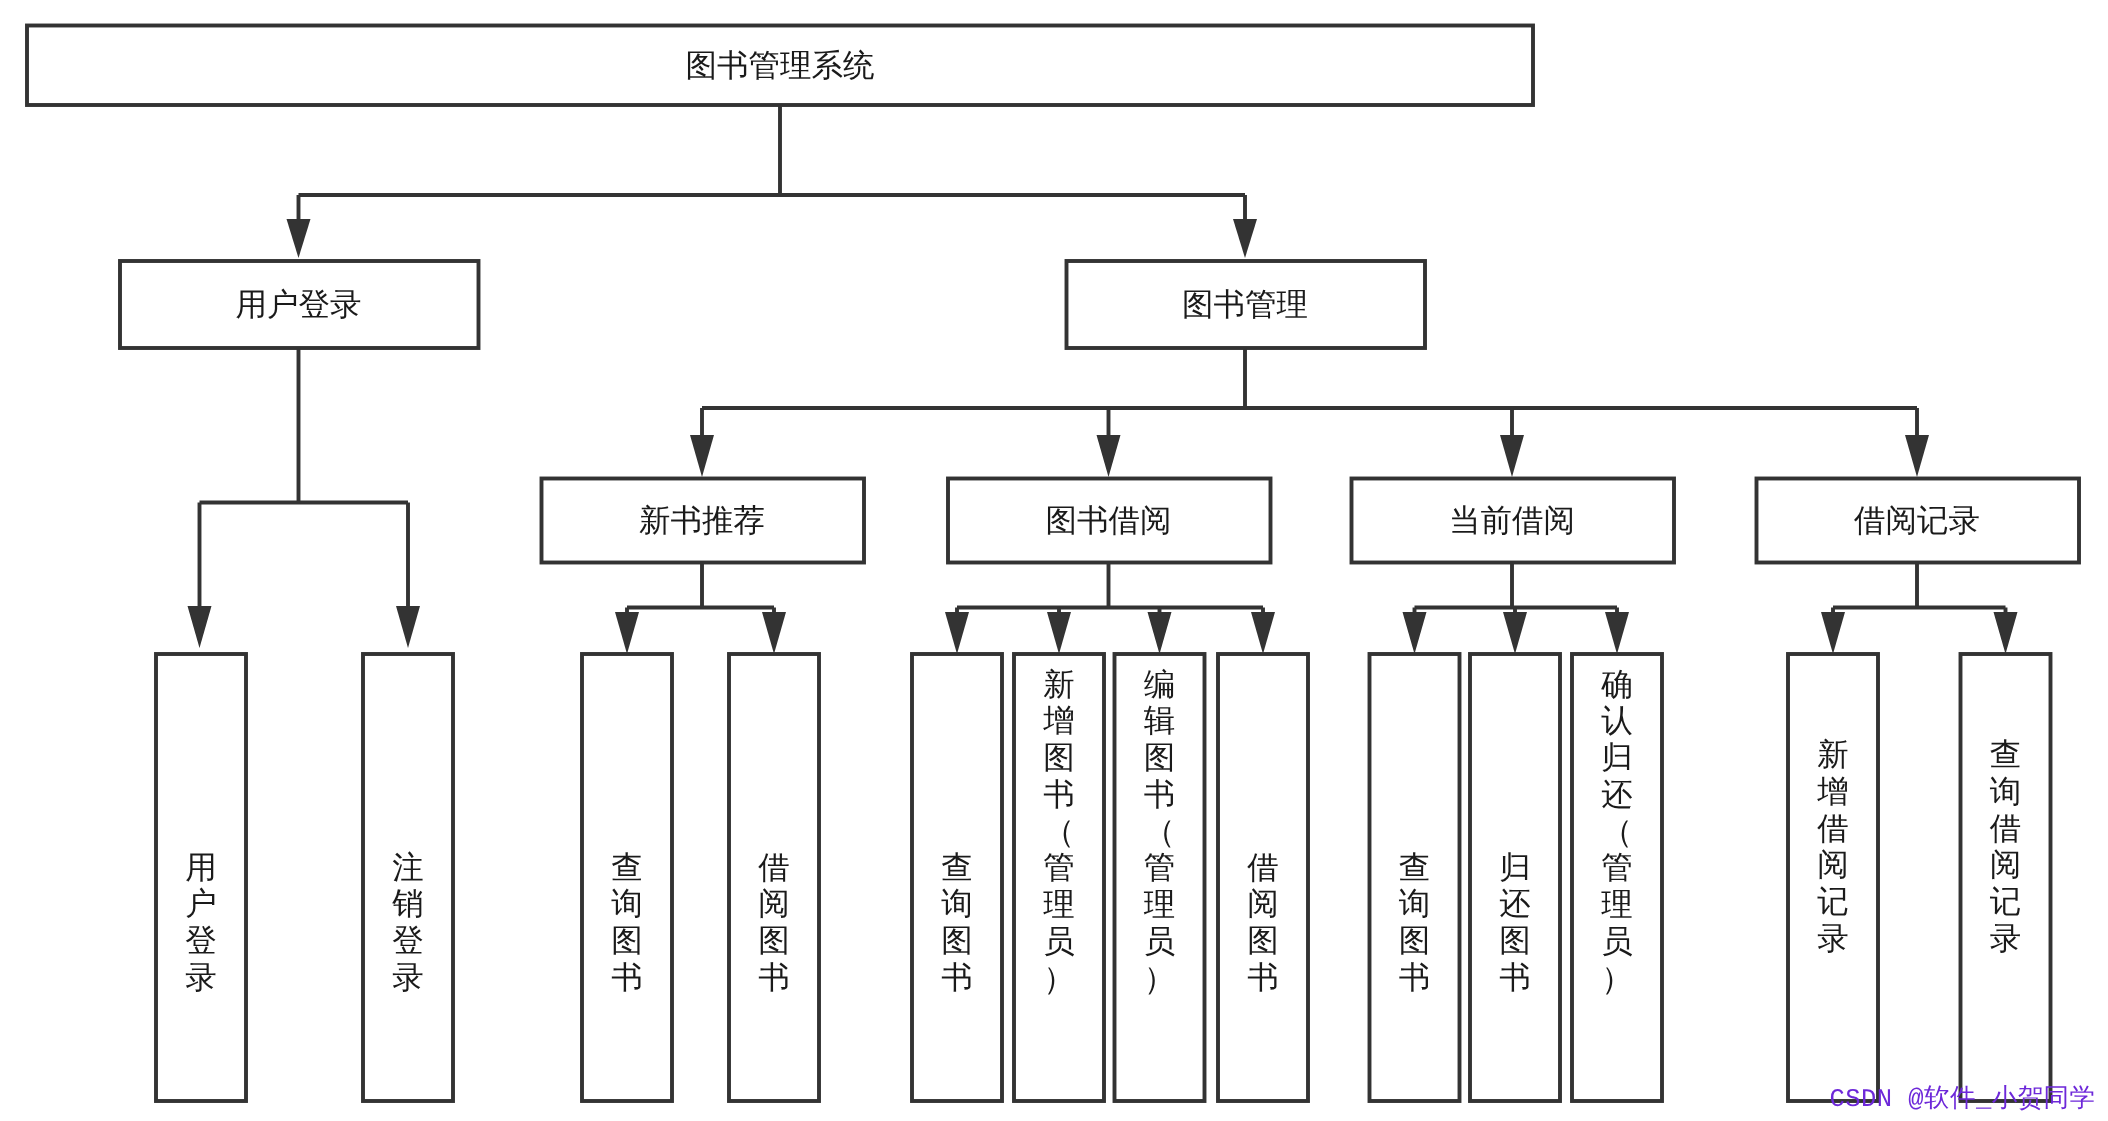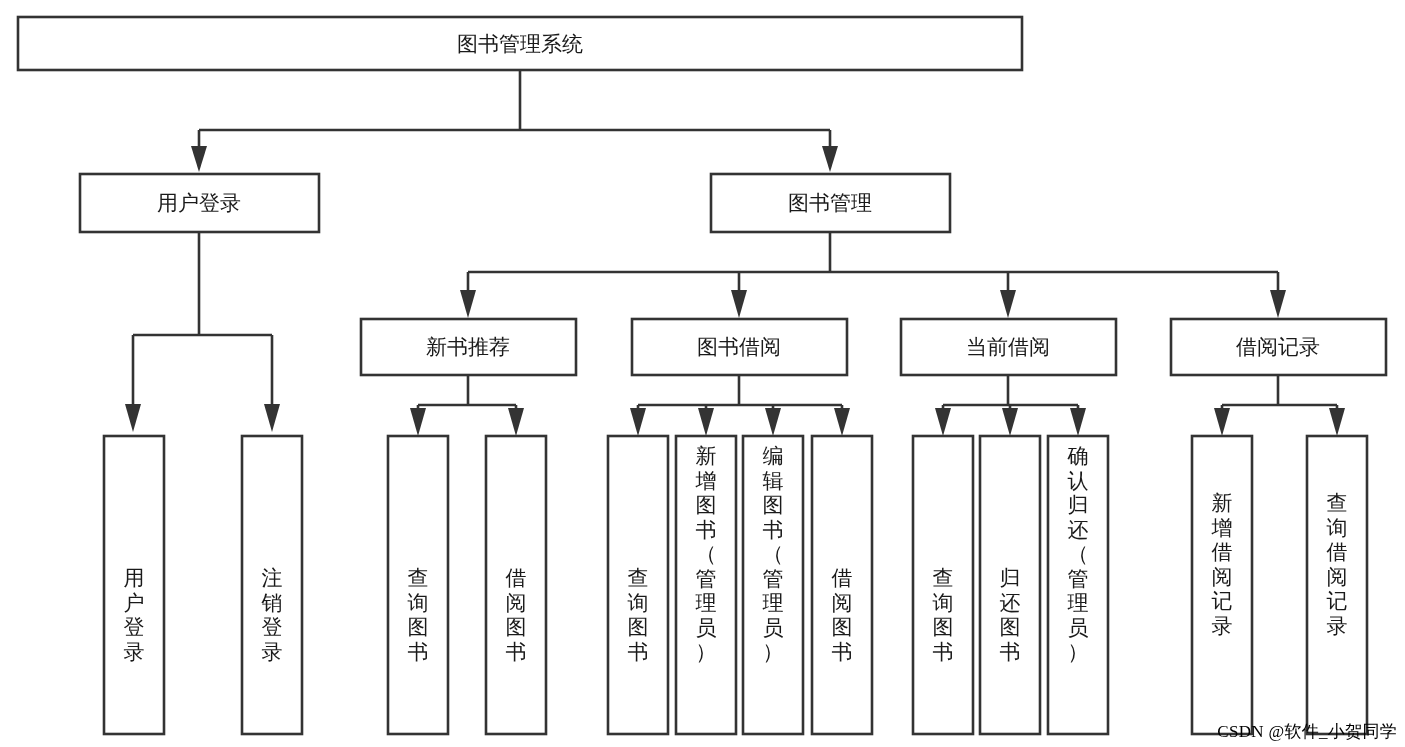--- a/index.html
+++ b/index.html
@@ -52,23 +52,23 @@
   .node-label-vert {
     fill: #1a1a1a;
     font-family: "DejaVu Sans", "Liberation Sans", sans-serif;
     font-size: 21px;
     text-anchor: middle;
   }
   .watermark {
     position: absolute;
     right: 8px;
     bottom: 4px;
-    font-family: Liberation Serif, serif;
+    font-family: Liberation Mono, monospace;
     font-size: 17px;
-    color: #000000;
+    color: #6d28d9;
     white-space: nowrap;
     letter-spacing: 0.3px;
   }
 </style>
 </head>
 <body>
 
 <div id="diagram-root">
 
   <svg id="flow" viewBox="0 0 1405 747" xmlns="http://www.w3.org/2000/svg">

